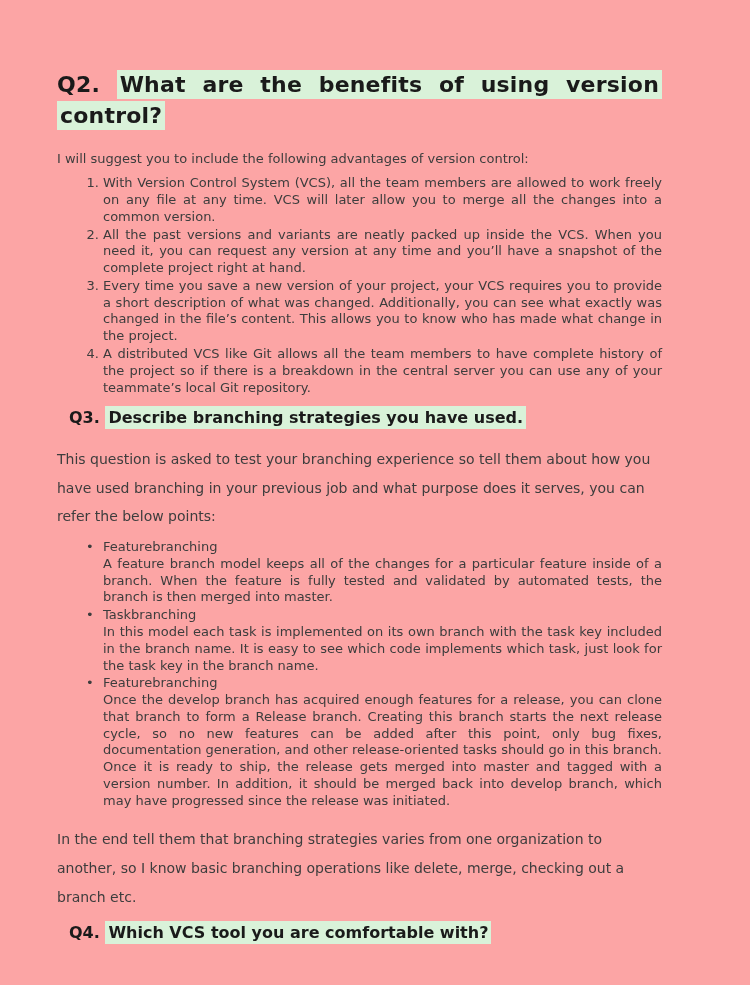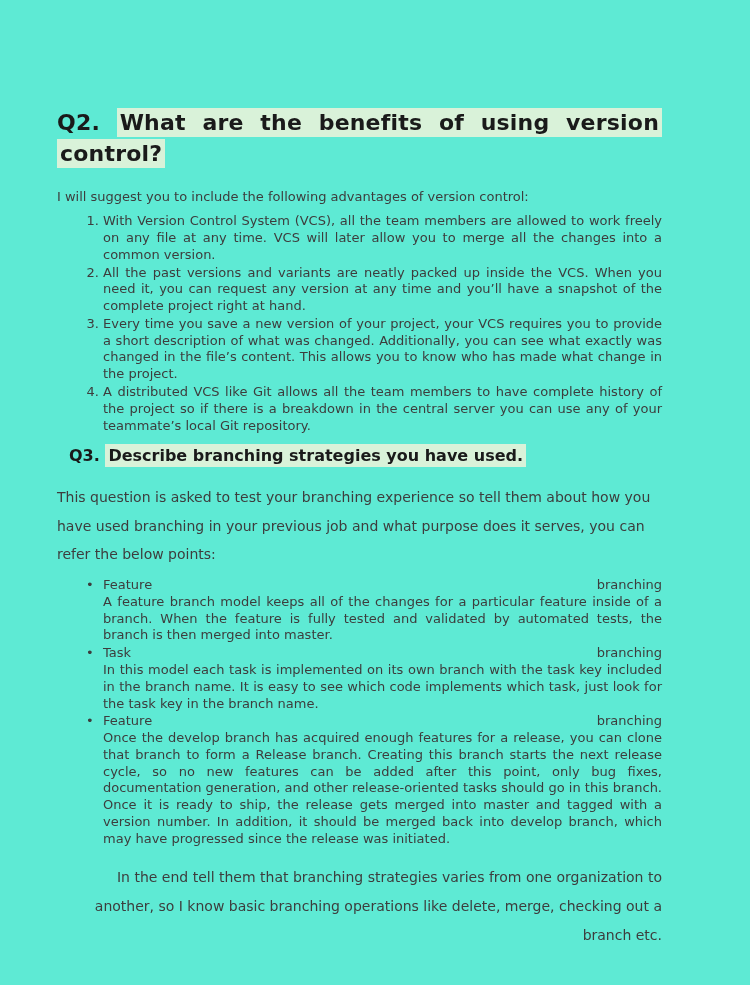--- a/index.html
+++ b/index.html
@@ -6,22 +6,22 @@
   html, body { margin: 0; padding: 0; }
   body {
     width: 750px; height: 985px;
     background: #ffffff;
     font-family: "DejaVu Sans", "Liberation Sans", sans-serif;
     color: #3d3d3d;
   }
   .page {
     position: relative;
     width: 750px; height: 985px;
-    background: #5eead4;
-    padding: 107px 88px 0 57px;
+    background: #fca5a5;
+    padding: 69px 88px 0 57px;
     overflow: hidden;
   }
   .hl {
     background: #d9f2d9;
     padding: 2px 3px;
     box-decoration-break: clone;
     -webkit-box-decoration-break: clone;
   }
   h1.q-main {
     margin: 0 0 20px 0;
@@ -78,29 +78,27 @@
   ul.branch-list li::before {
     content: "\2022";
     position: absolute;
     left: -17px;
     top: 0;
     font-size: 13px;
     color: #3d3d3d;
   }
   .term-line {
     display: flex;
-    justify-content: space-between;
     line-height: 1.29;
-    gap: 20px;
   }
   .bullet-desc {
     text-align: justify;
     line-height: 1.29;
   }
-  .outro { margin-top: 14px; text-align: right; }
+  .outro { margin-top: 14px; }
 </style>
 </head>
 <body>
 
 <div class="page">
 
   <h1 class="q-main"><span>Q2.</span> <span class="hl">What are the benefits of using version control?</span></h1>
 
   <p class="body-line">I will suggest you to include the following advantages of version control:</p>
 
@@ -134,14 +132,15 @@
       <div class="term-line">
         <span>Feature</span>
         <span>branching</span>
       </div>
       <div class="bullet-desc">Once the develop branch has acquired enough features for a release, you can clone that branch to form a Release branch. Creating this branch starts the next release cycle, so no new features can be added after this point, only bug fixes, documentation generation, and other release-oriented tasks should go in this branch. Once it is ready to ship, the release gets merged into master and tagged with a version number. In addition, it should be merged back into develop branch, which may have progressed since the release was initiated.</div>
     </li>
   </ul>
 
   <p class="spaced outro">In the end tell them that branching strategies varies from one organization to another, so I know basic branching operations like delete, merge, checking out a branch etc.</p>
 
+  <h2 class="q-sub q4-head"><span>Q4.</span> <span class="hl">Which VCS tool you are comfortable with?</span></h2>
 
 </div>
 
 </body></html>

